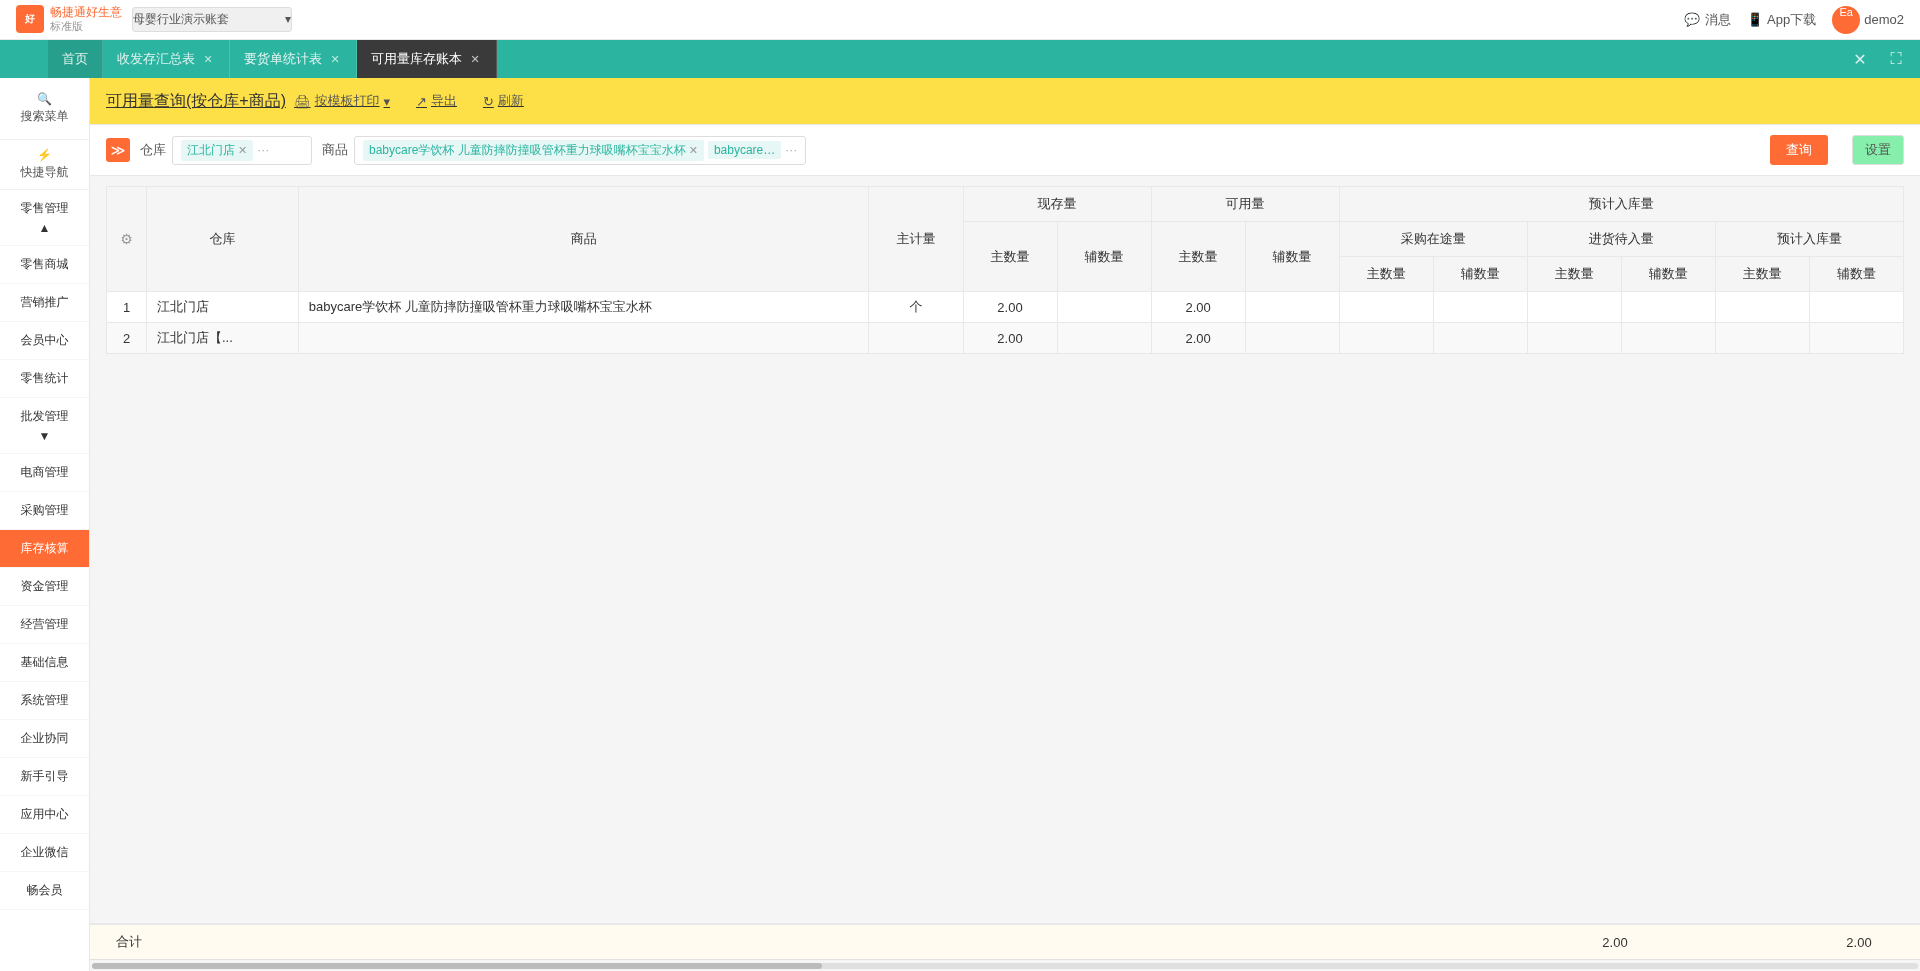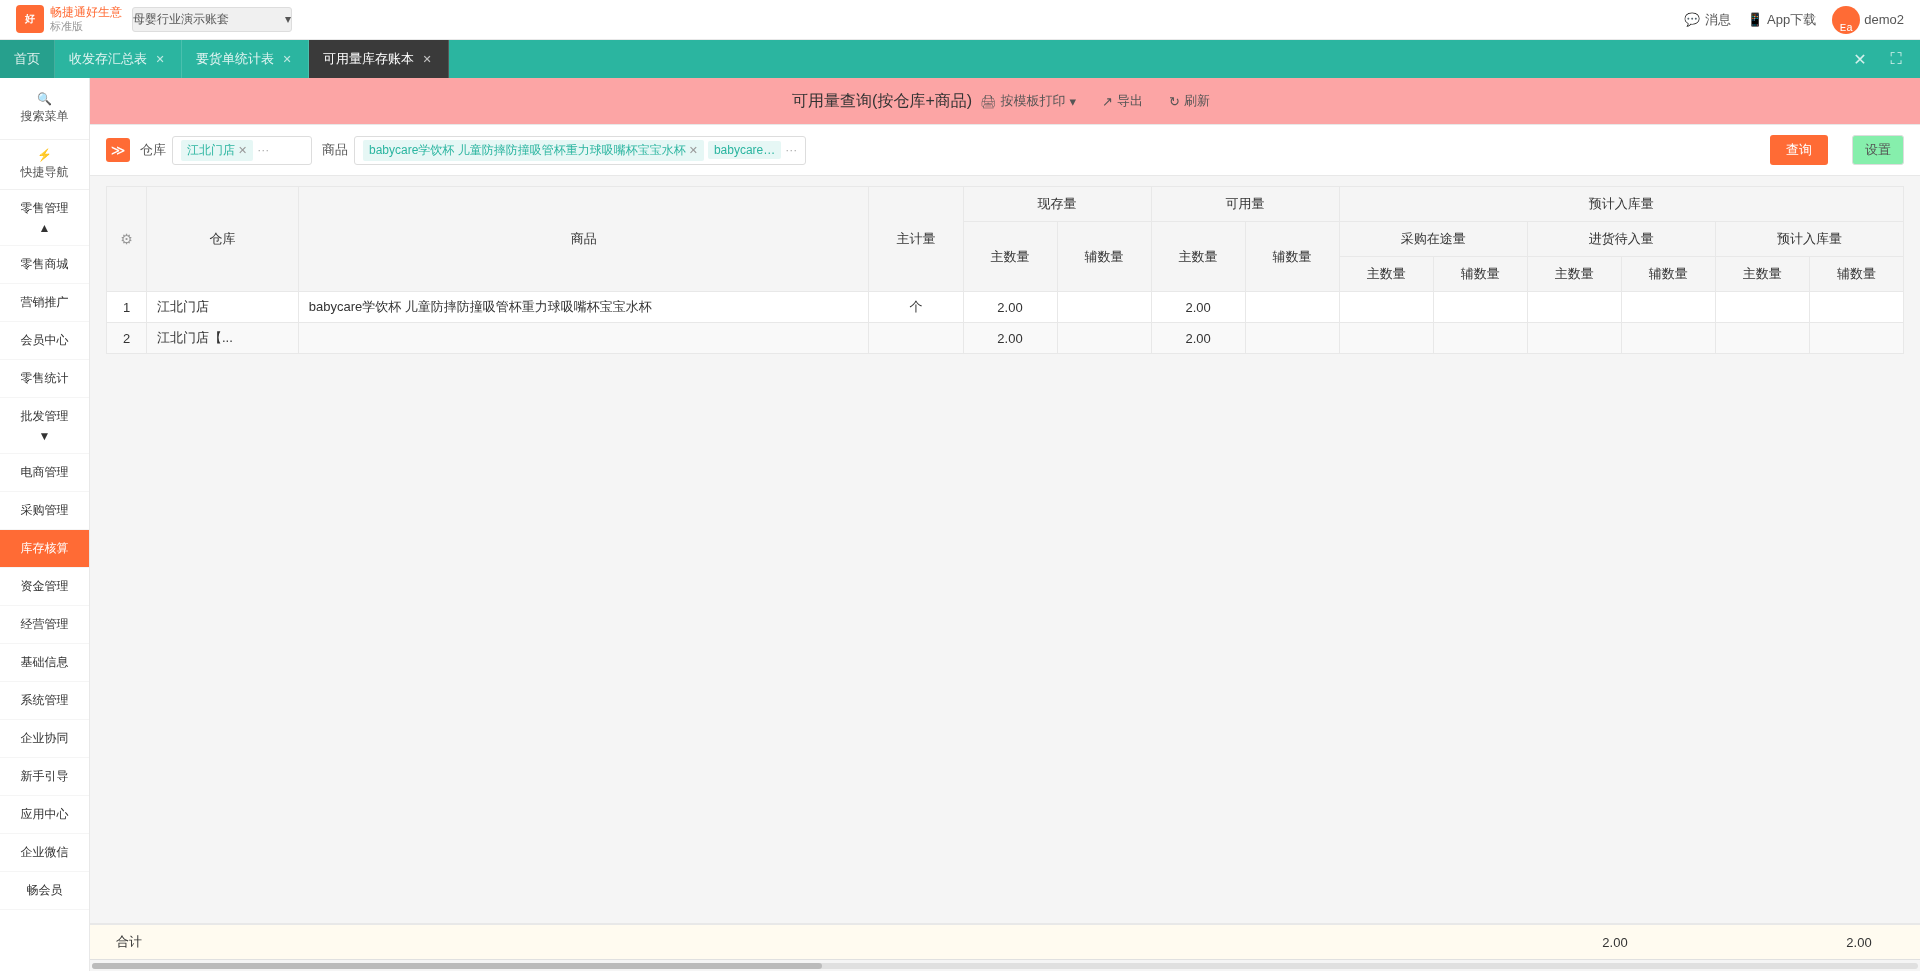--- a/index.html
+++ b/index.html
@@ -8,26 +8,26 @@
     
     .top-bar { height: 40px; background: #fff; display: flex; align-items: center; justify-content: space-between; padding: 0 16px; border-bottom: 1px solid #e8e8e8; flex-shrink: 0; }
     .top-bar-left { display: flex; align-items: center; gap: 10px; }
     .logo-area { display: flex; align-items: center; gap: 6px; }
     .logo-icon { width: 28px; height: 28px; background: #ff6b35; border-radius: 4px; display: flex; align-items: center; justify-content: center; color: white; font-size: 10px; font-weight: bold; }
     .logo-text { font-size: 12px; color: #ff6b35; line-height: 1.2; }
     .logo-sub { font-size: 11px; color: #999; }
     .industry-selector { display: flex; align-items: center; gap: 1px; background: #f0f0f0; border: 1px solid #ddd; border-radius: 3px; padding: 3px 0; font-size: 12px; color: #555; cursor: pointer; min-width: 160px; justify-content: space-between; text-align: center; }
     .top-bar-right { display: flex; align-items: center; gap: 16px; font-size: 13px; color: #555; }
     .top-bar-right-item { display: flex; align-items: center; gap: 4px; cursor: pointer; }
-    .avatar { width: 28px; height: 28px; border-radius: 50%; background: #ff6b35; display: flex; align-items: flex-end; justify-content: center; color: white; font-size: 11px; font-family: Liberation Mono, monospace; }
+    .avatar { width: 28px; height: 28px; border-radius: 50%; background: #ff6b35; display: flex; align-items: flex-start; justify-content: center; color: white; font-size: 11px; }
 
     
     .nav-tabs { height: 38px; background: #2bb5a0; display: flex; align-items: stretch; flex-shrink: 0; padding-left: 0; }
     .nav-tab { display: flex; align-items: center; padding: 0 14px; font-size: 13px; color: rgba(255,255,255,0.85); cursor: pointer; position: relative; gap: 6px; border-right: 1px solid rgba(255,255,255,0.15); }
-    .nav-tab.home { background: #26a08d; }
+    .nav-tab.home { background: #26a08d; margin-left: 48px; }
     .nav-tab.active { background: #3a3a3a; color: white; }
     .nav-tab .close-btn { font-size: 11px; color: rgba(255,255,255,0.7); cursor: pointer; width: 14px; height: 14px; display: flex; align-items: center; justify-content: center; border-radius: 50%; }
     .nav-tabs-right { margin-left: auto; display: flex; align-items: center; padding-right: 10px; gap: 8px; }
     .nav-tabs-right-btn { color: rgba(255,255,255,0.8); cursor: pointer; font-size: 16px; width: 28px; height: 28px; display: flex; align-items: center; justify-content: center; }
 
     
     .main-layout { display: flex; flex: 1; overflow: hidden; }
 
     
     .sidebar { width: 90px; background: #fff; border-right: 1px solid #e8e8e8; display: flex; flex-direction: column; flex-shrink: 0; overflow-y: auto; }
@@ -35,21 +35,21 @@
     .sidebar-search-btn { width: 100%; background: none; border: none; cursor: pointer; font-size: 12px; color: #555; display: flex; flex-direction: column; align-items: center; gap: 2px; padding: 4px; }
     .sidebar-nav-btn { padding: 8px 0; cursor: pointer; font-size: 12px; color: #555; text-align: center; border-bottom: 1px solid #f0f0f0; display: flex; flex-direction: column; align-items: center; gap: 2px; }
     .sidebar-item { padding: 10px 0; cursor: pointer; font-size: 12px; color: #333; text-align: center; display: flex; flex-direction: column; align-items: center; gap: 2px; border-bottom: 1px solid #f5f5f5; }
     .sidebar-item.active { background: #ff6b35; color: white; }
     .sidebar-item.has-arrow { flex-direction: column; justify-content: center; gap: 4px; }
 
     
     .content { flex: 1; display: flex; flex-direction: column; overflow: hidden; }
 
     
-    .page-header { background: #fca5a5; padding: 10px 16px; border-bottom: 1px solid #e8e8e8; display: flex; align-items: center; justify-content: center; flex-shrink: 0; }
+    .page-header { background: #fde047; padding: 10px 16px; border-bottom: 1px solid #e8e8e8; display: flex; align-items: center; justify-content: flex-start; flex-shrink: 0; text-decoration: underline; }
     .page-title { font-size: 16px; color: #333; font-weight: 500; }
     .page-actions { display: flex; align-items: center; gap: 10px; }
     .page-action-btn { display: flex; align-items: center; gap: 4px; font-size: 13px; color: #555; cursor: pointer; padding: 4px 8px; }
 
     
     .filter-bar { background: #fff; padding: 10px 16px; border-bottom: 1px solid #e8e8e8; display: flex; align-items: center; gap: 10px; flex-shrink: 0; }
     .filter-expand-btn { width: 24px; height: 24px; background: #ff6b35; color: white; border: none; border-radius: 3px; cursor: pointer; display: flex; align-items: center; justify-content: center; font-size: 14px; flex-shrink: 0; }
     .filter-field { display: flex; align-items: center; gap: 6px; }
     .filter-label { font-size: 13px; color: #555; white-space: nowrap; }
     .filter-input { display: flex; align-items: center; gap: 4px; border: 1px solid #ddd; border-radius: 3px; padding: 3px 8px; min-width: 140px; background: white; font-size: 12px; }

